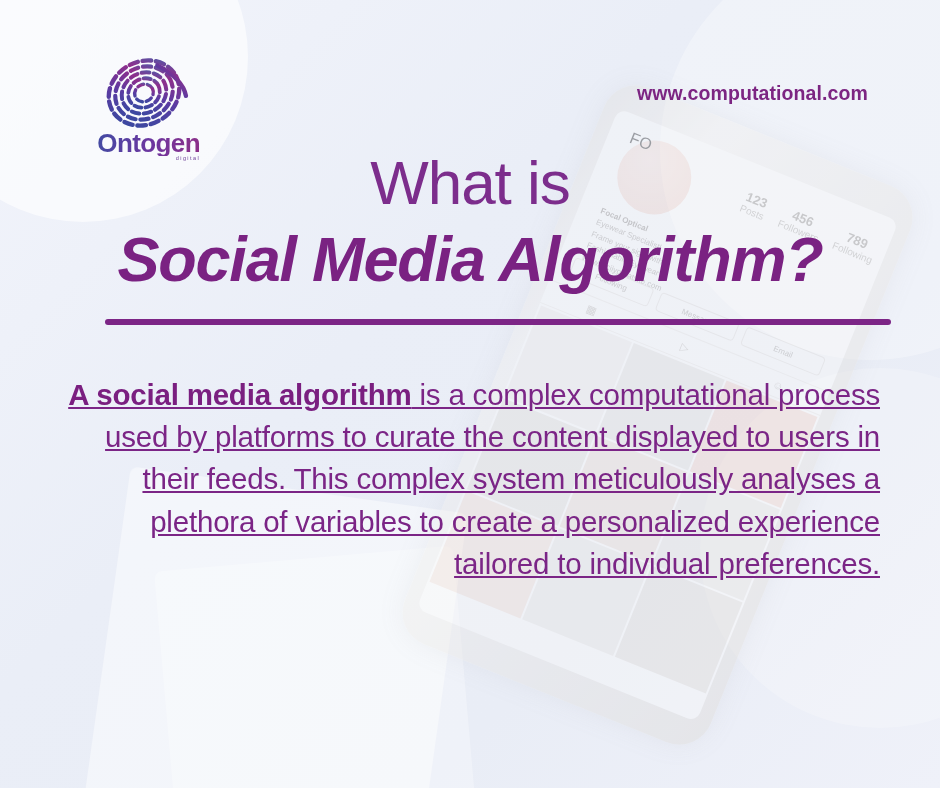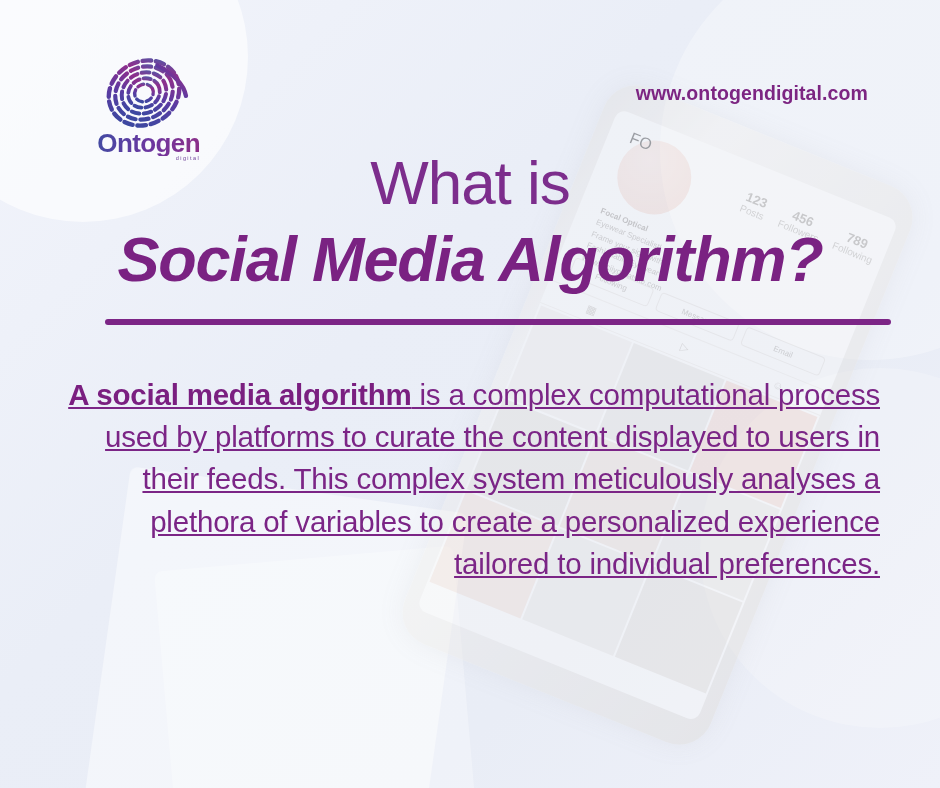--- a/index.html
+++ b/index.html
@@ -342,21 +342,21 @@
         <g stroke-width="3.6" stroke-dasharray="6.5 4">
           <ellipse cx="50" cy="43" rx="10" ry="9"></ellipse>
         </g>
       </g>
       <path d="M64 14 C80 22 92 34 94 46" stroke="url(#lg)" stroke-width="4.6" fill="none" stroke-linecap="round"></path>
     </svg>
     <span class="logo-word">Ontogen</span>
     <span class="logo-sub">digital</span>
   </div>
 
-  <div class="site-url">www.ontogendigital.com</div>
+  <div class="site-url">www.computational.com</div>
 
   <div class="headline">
     <span class="l1">What is</span>
     <span class="l2">Social Media Algorithm?</span>
   </div>
 
   <div class="divider"></div>
 
   <p class="body-copy">
     <span class="lead">A social media algorithm</span><span> is a complex computational process used by platforms to curate the content displayed to users in their feeds. This complex system meticulously analyses a plethora of variables to create a personalized experience tailored to individual preferences.</span>

